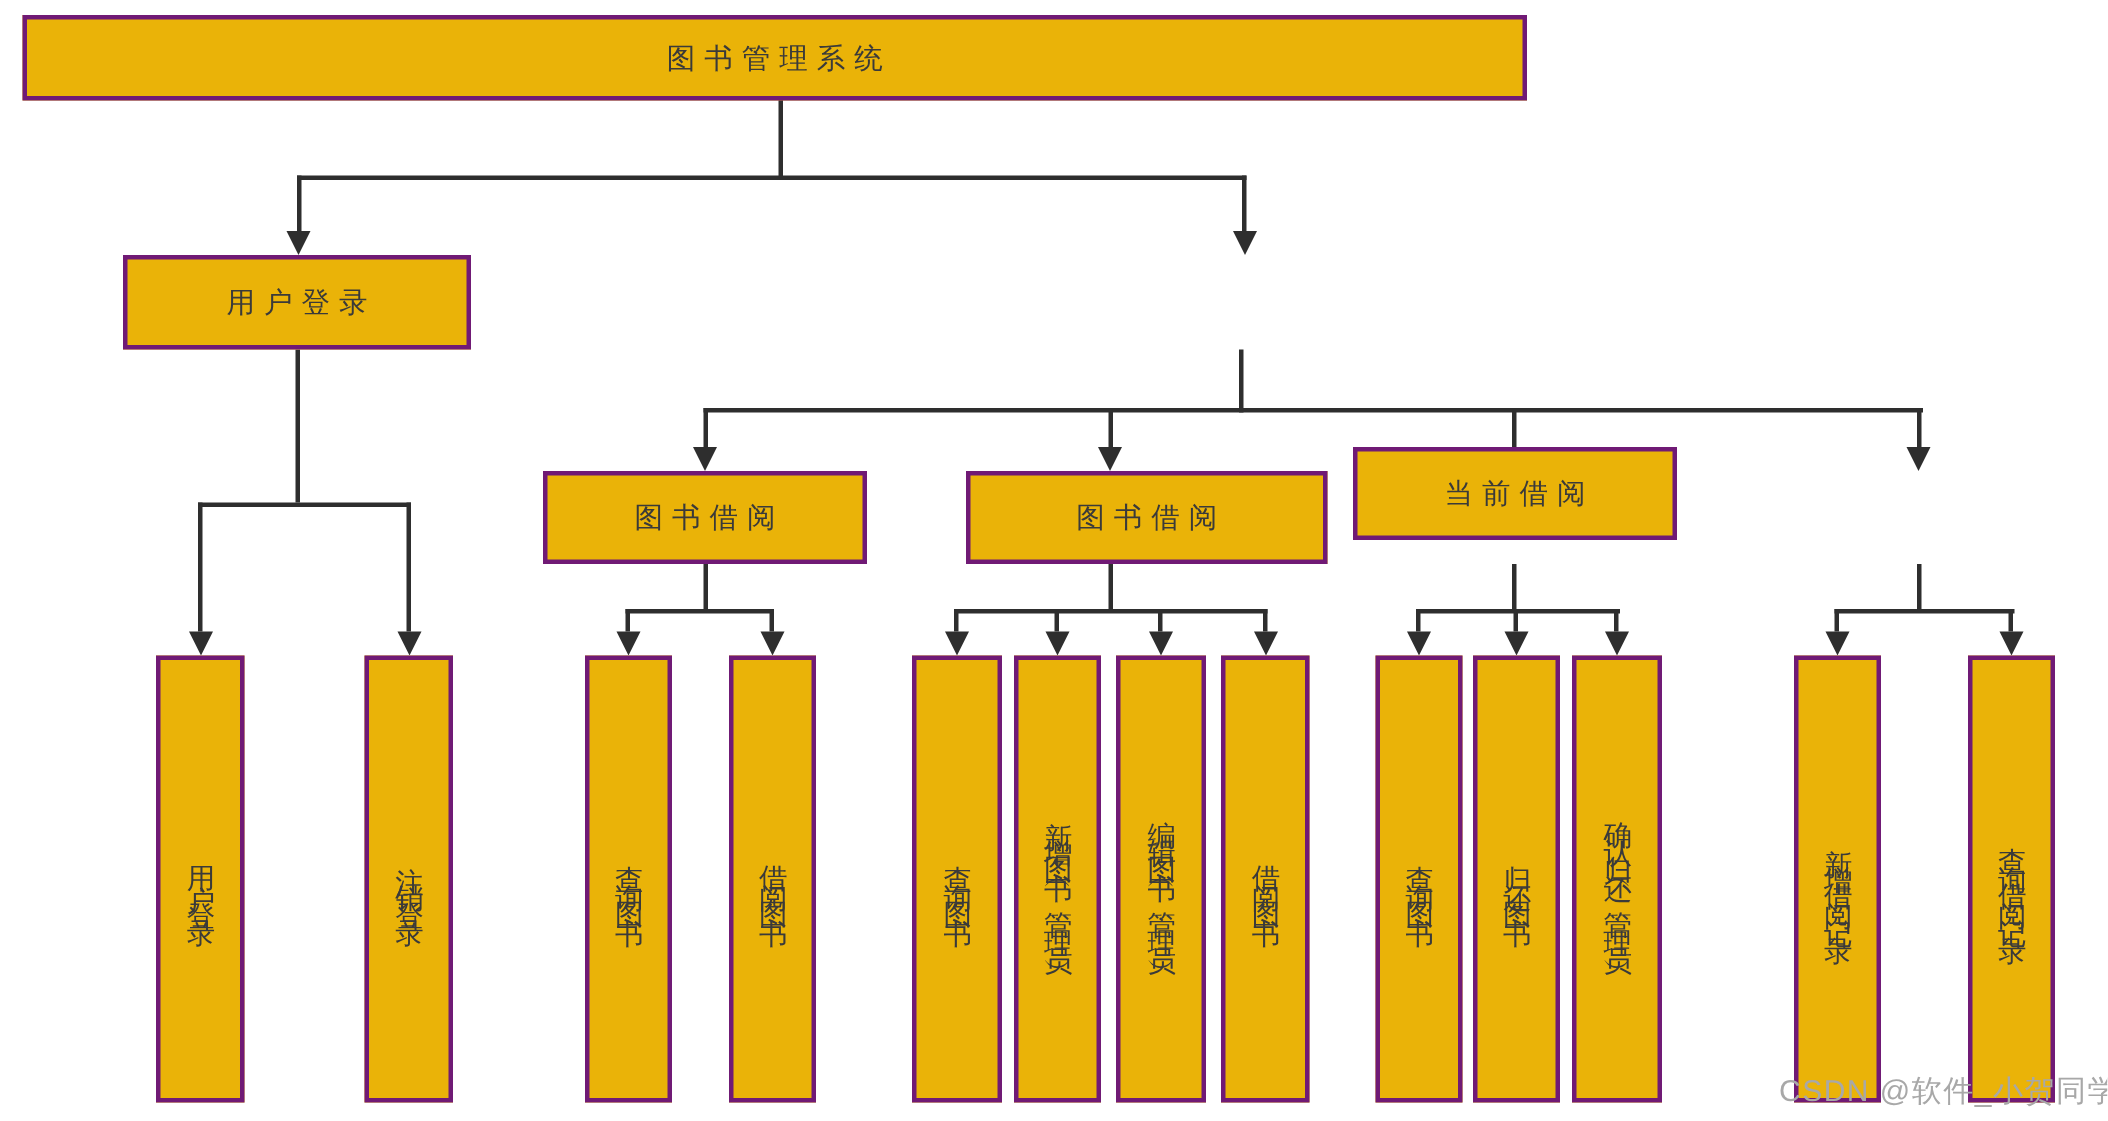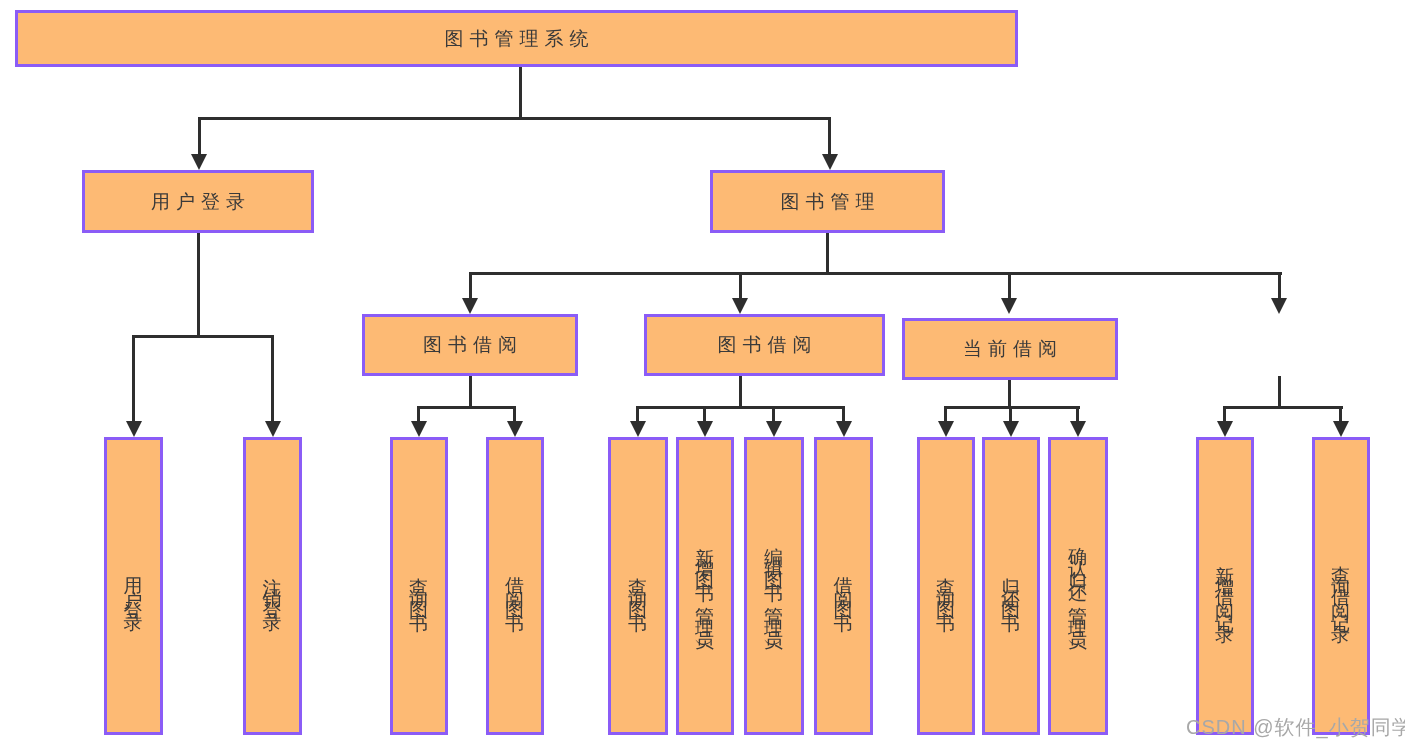--- a/index.html
+++ b/index.html
@@ -6,22 +6,22 @@
   #canvas {
     position: relative;
     width: 1405px;
     height: 747px;
     background: #ffffff;
     font-family: "Liberation Sans", sans-serif;
     overflow: hidden;
   }
   .box {
     position: absolute;
-    background: #fdba74;
-    border: 3px solid #8b5cf6;
+    background: #eab308;
+    border: 3px solid #701a75;
     box-sizing: border-box;
     display: flex;
     align-items: center;
     justify-content: center;
     color: #3a3a3a;
     font-size: 19px;
     z-index: 2;
   }
   .box .hl {
     letter-spacing: 6px;
@@ -73,23 +73,20 @@
   <div class="line" style="left:198px; top:117px; width:633px; height:3px;"></div>
   <div class="line" style="left:198px; top:117px; width:3px; height:38px;"></div>
   <div class="arrow" style="left:191px; top:154px;"></div>
   <div class="line" style="left:828px; top:117px; width:3px; height:38px;"></div>
   <div class="arrow" style="left:822px; top:154px;"></div>
 
   <div class="box" style="left:82px; top:170px; width:232px; height:63px;">
     <span class="hl">用户登录</span>
   </div>
 
-  <div class="box" style="left:710px; top:170px; width:235px; height:63px;">
-    <span class="hl">图书管理</span>
-  </div>
 
   <div class="line" style="left:197px; top:233px; width:3px; height:102px;"></div>
   <div class="line" style="left:132px; top:335px; width:142px; height:3px;"></div>
   <div class="line" style="left:132px; top:335px; width:3px; height:86px;"></div>
   <div class="arrow" style="left:126px; top:421px;"></div>
   <div class="line" style="left:271px; top:335px; width:3px; height:86px;"></div>
   <div class="arrow" style="left:265px; top:421px;"></div>
 
   <div class="line" style="left:826px; top:233px; width:3px; height:42px;"></div>
   <div class="line" style="left:469px; top:272px; width:813px; height:3px;"></div>
@@ -101,21 +98,21 @@
   <div class="arrow" style="left:1001px; top:298px;"></div>
   <div class="line" style="left:1278px; top:272px; width:3px; height:26px;"></div>
   <div class="arrow" style="left:1271px; top:298px;"></div>
 
   <div class="box" style="left:362px; top:314px; width:216px; height:62px;">
     <span class="hl">图书借阅</span>
   </div>
   <div class="box" style="left:644px; top:314px; width:241px; height:62px;">
     <span class="hl">图书借阅</span>
   </div>
-  <div class="box" style="left:902px; top:318px; width:216px; height:62px;">
+  <div class="box" style="left:902px; top:298px; width:216px; height:62px;">
     <span class="hl">当前借阅</span>
   </div>
 
   <div class="line" style="left:469px; top:376px; width:3px; height:30px;"></div>
   <div class="line" style="left:417px; top:406px; width:99px; height:3px;"></div>
   <div class="line" style="left:417px; top:406px; width:3px; height:15px;"></div>
   <div class="arrow" style="left:411px; top:421px;"></div>
   <div class="line" style="left:513px; top:406px; width:3px; height:15px;"></div>
   <div class="arrow" style="left:507px; top:421px;"></div>
 

